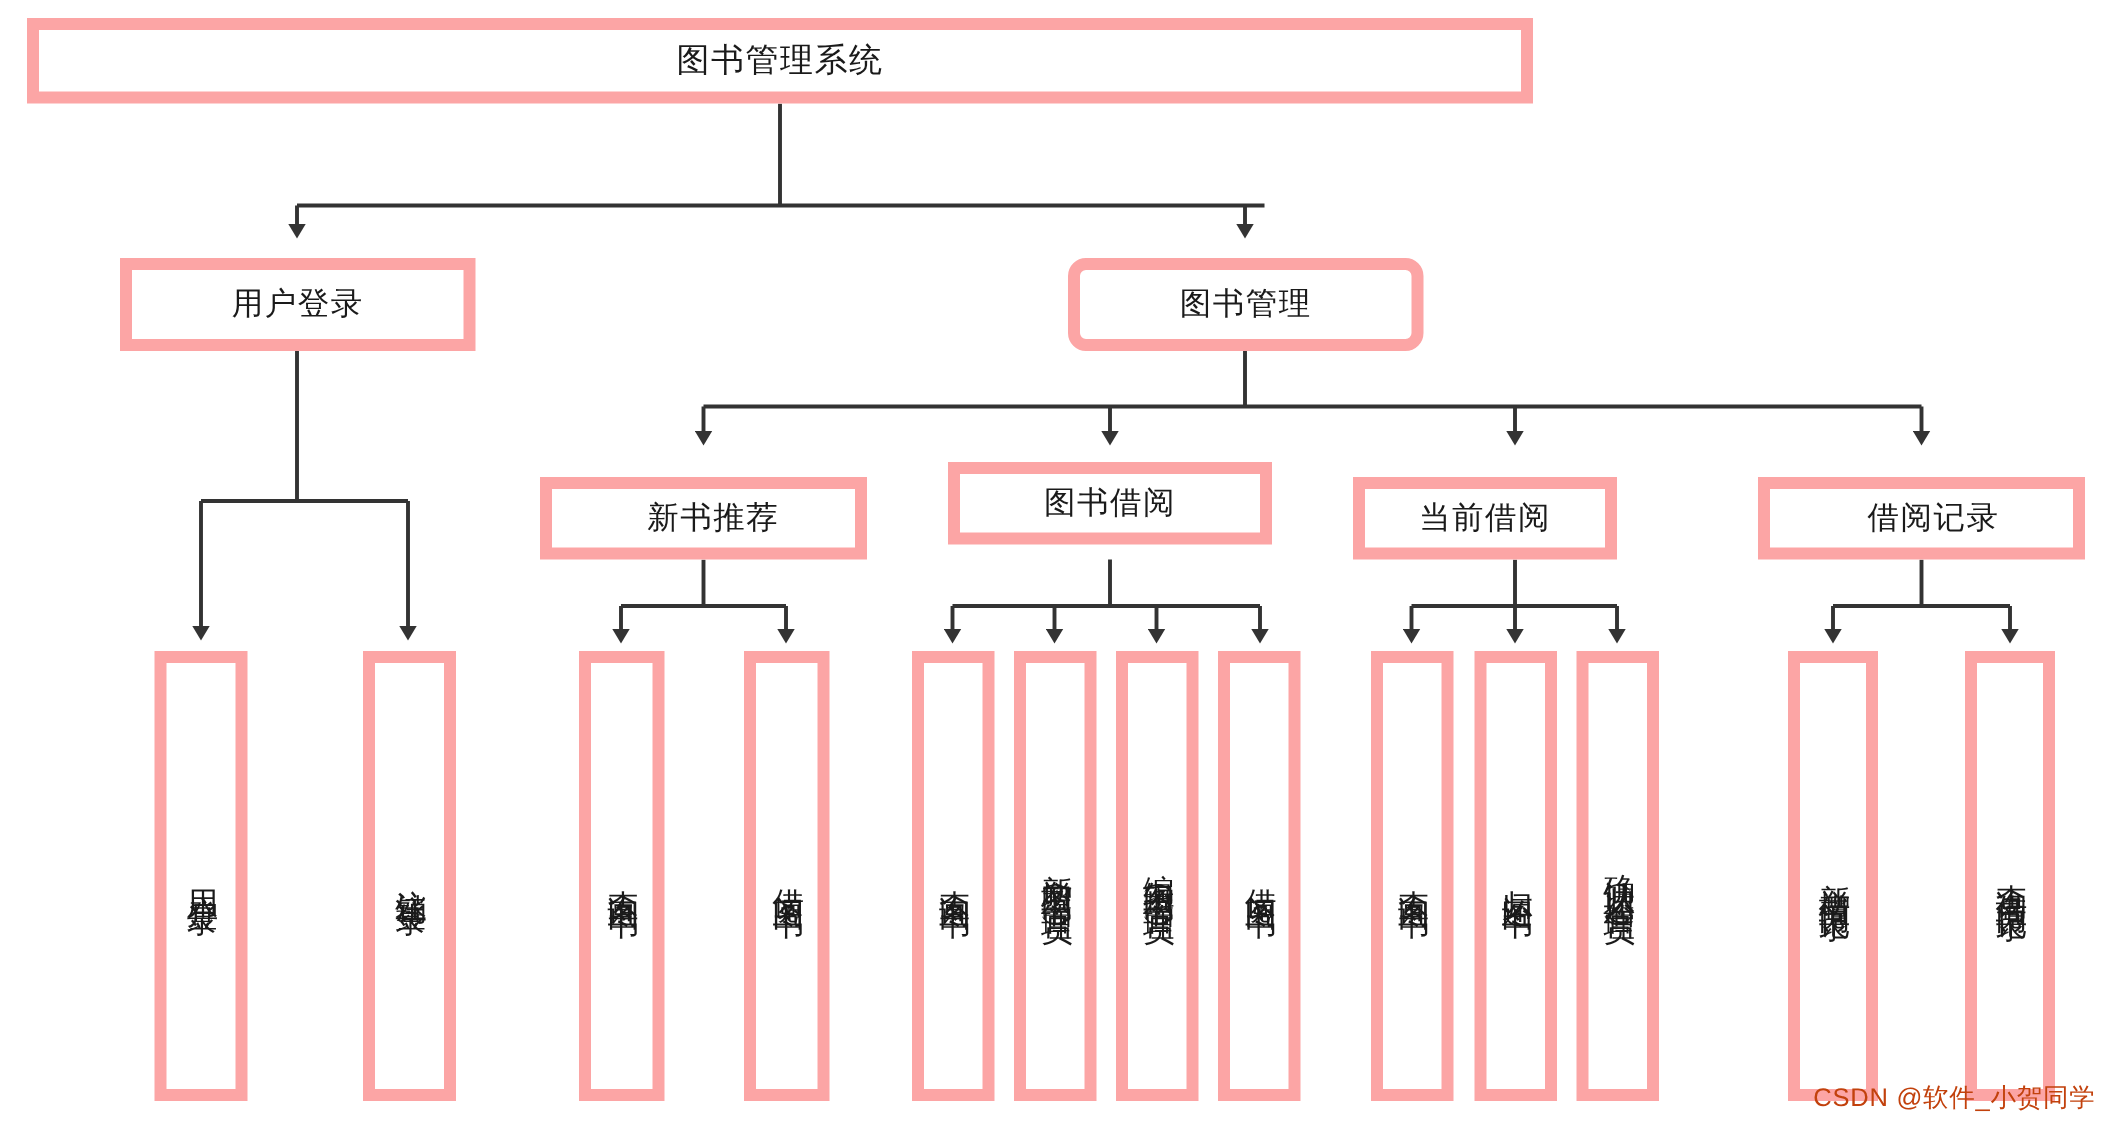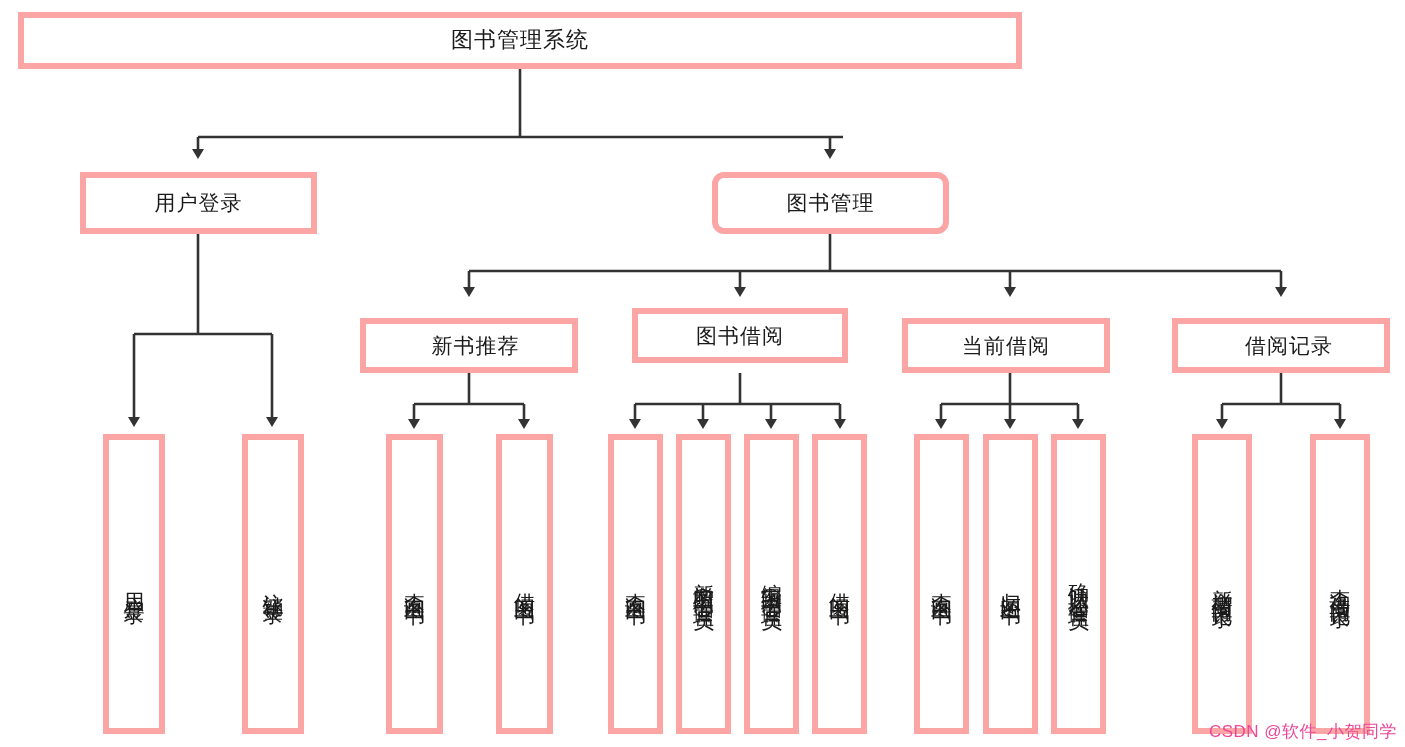--- a/index.html
+++ b/index.html
@@ -23,21 +23,21 @@
     left: 0;
     top: 0;
     width: 1405px;
     height: 747px;
     pointer-events: none;
   }
   .node {
     position: absolute;
     box-sizing: border-box;
     background: #ffffff;
-    border: 6px solid #fca5a5;
+    border: 8px solid #fca5a5;
     display: flex;
     align-items: center;
     justify-content: center;
     color: #1a1a1a;
     z-index: 2;
   }
   .node.horiz {
     font-size: 21px;
     letter-spacing: 1px;
     line-height: 1.2;
@@ -60,21 +60,21 @@
     writing-mode: vertical-rl;
     text-orientation: upright;
     white-space: nowrap;
     display: block;
   }
   .watermark {
     position: absolute;
     right: 8px;
     bottom: 4px;
     font-size: 17px;
-    color: #ec4899;
+    color: #c2410c;
     letter-spacing: 0.5px;
     z-index: 5;
     white-space: nowrap;
   }
 </style>
 </head>
 <body>
 
 <div id="canvas">
 
@@ -138,21 +138,21 @@
   <div class="node horiz" style="left:712px; top:172px; width:237px; height:62px;border-radius:12px;">
     <span>图书管理</span>
   </div>
 
   <div class="node horiz" style="left:360px; top:318px; width:218px; height:55px;padding-left:13px;">
     <span>新书推荐</span>
   </div>
   <div class="node horiz" style="left:632px; top:308px; width:216px; height:55px;">
     <span>图书借阅</span>
   </div>
-  <div class="node horiz" style="left:902px; top:318px; width:208px; height:55px;">
+  <div class="node horiz" style="left:902px; top:318px; width:176px; height:55px;">
     <span>当前借阅</span>
   </div>
   <div class="node horiz" style="left:1172px; top:318px; width:218px; height:55px;padding-left:16px;">
     <span>借阅记录</span>
   </div>
 
   <div class="node vert" style="left:103px; top:434px; width:62px; height:300px;">
     <span class="vtext">用户登录</span>
   </div>
   <div class="node vert" style="left:242px; top:434px; width:62px; height:300px;">

